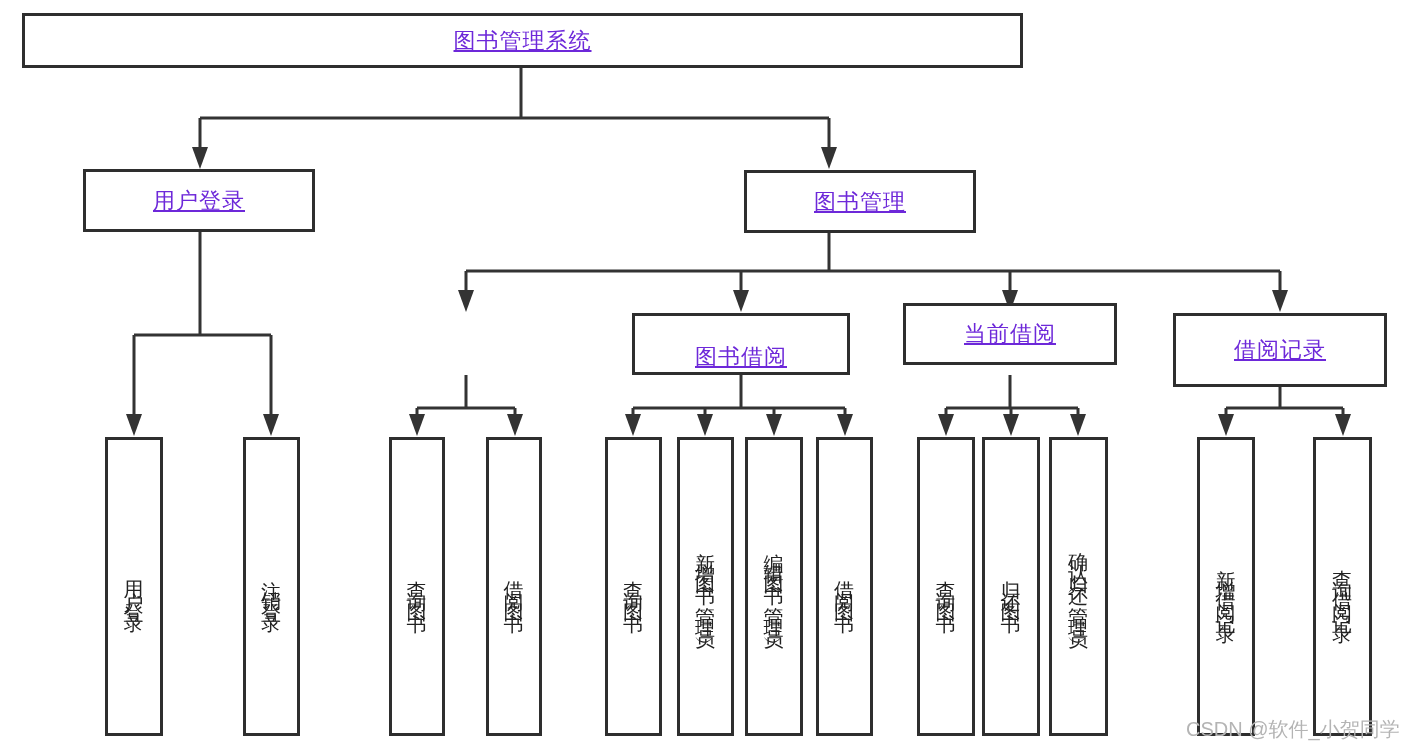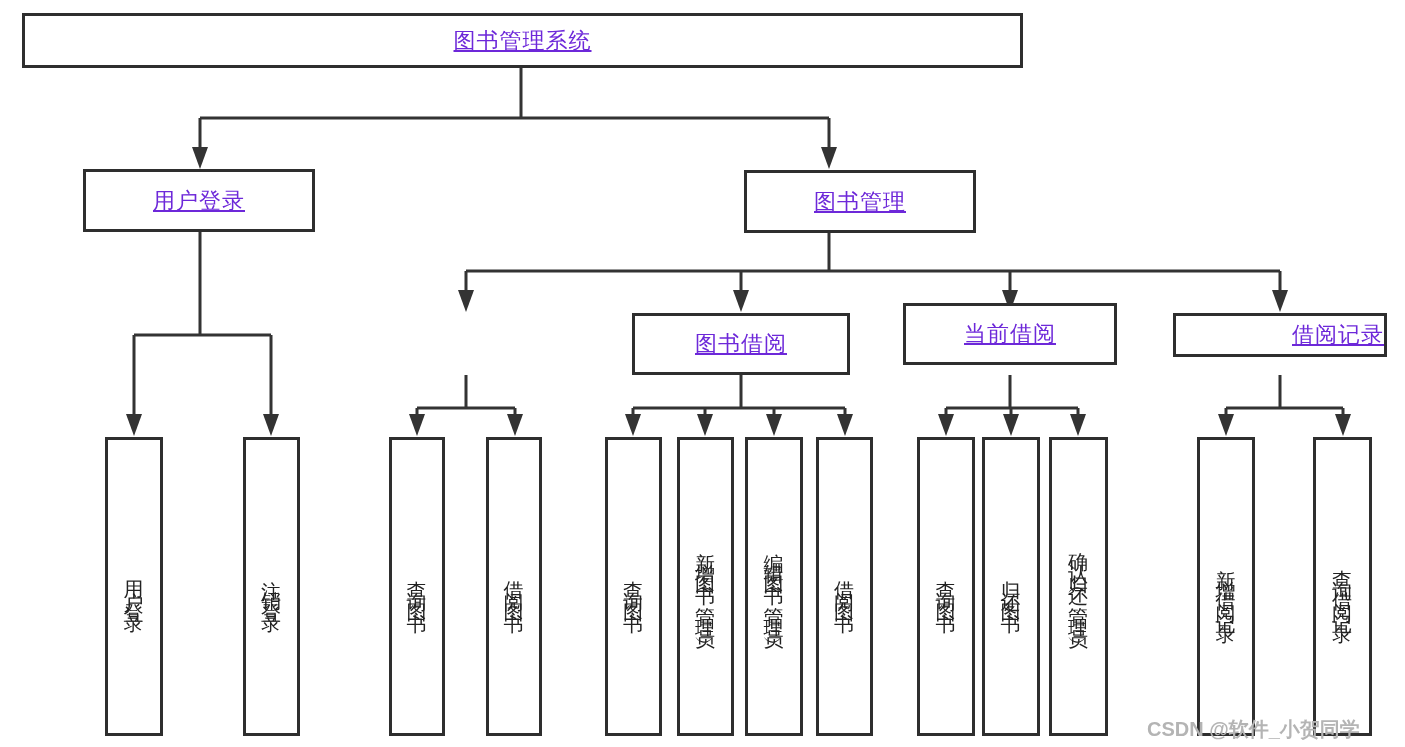--- a/index.html
+++ b/index.html
@@ -47,27 +47,26 @@
     writing-mode: vertical-rl;
     text-orientation: mixed;
     font-size: 20px;
     letter-spacing: 11px;
     color: #222222;
     line-height: 1;
     white-space: nowrap;
   }
   .watermark {
     position: absolute;
-    left: 1147px;
+    left: 1186px;
     top: 716px;
     font-size: 20px;
     color: #b4b4b4;
     white-space: nowrap;
     z-index: 5;
-    font-weight: bold;
   }
 </style>
 </head>
 <body>
 
 <div class="stage">
 
   <svg class="connectors" viewBox="0 0 1405 747" xmlns="http://www.w3.org/2000/svg">
 
     <path d="M521 68 V118 M200 118 H829 M200 118 V148 M829 118 V148"></path>
@@ -108,27 +107,27 @@
     <span>图书管理系统</span>
   </div>
 
   <div class="hnode" style="left:83px; top:169px; width:232px; height:63px;">
     <span>用户登录</span>
   </div>
   <div class="hnode" style="left:713px; top:170px; width:232px; height:63px;margin-left:31px;">
     <span>图书管理</span>
   </div>
 
-  <div class="hnode" style="left:632px; top:313px; width:218px; height:62px;">
+  <div class="hnode" style="left:632px; top:313px; width:218px; height:62px;align-items:flex-end;">
     <span>图书借阅</span>
   </div>
   <div class="hnode" style="left:903px; top:303px; width:214px; height:62px;">
     <span>当前借阅</span>
   </div>
-  <div class="hnode" style="left:1173px; top:313px; width:214px; height:44px;justify-content:flex-end;">
+  <div class="hnode" style="left:1173px; top:313px; width:214px; height:74px;">
     <span>借阅记录</span>
   </div>
 
   <div class="vnode" style="left:105px; width:58px;">
     <span>用户登录</span>
   </div>
   <div class="vnode" style="left:243px; width:57px;">
     <span>注销登录</span>
   </div>
 

